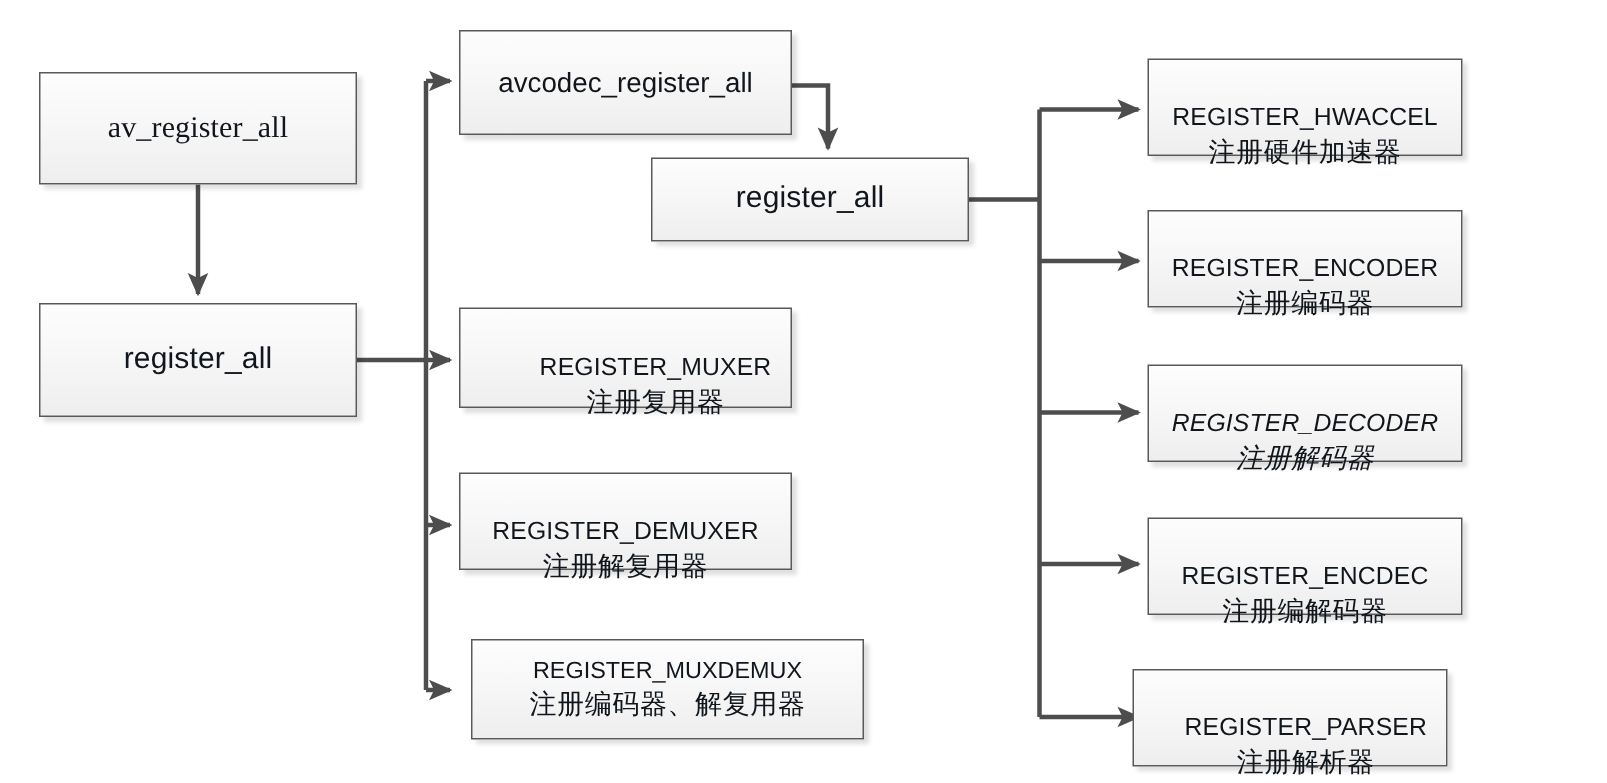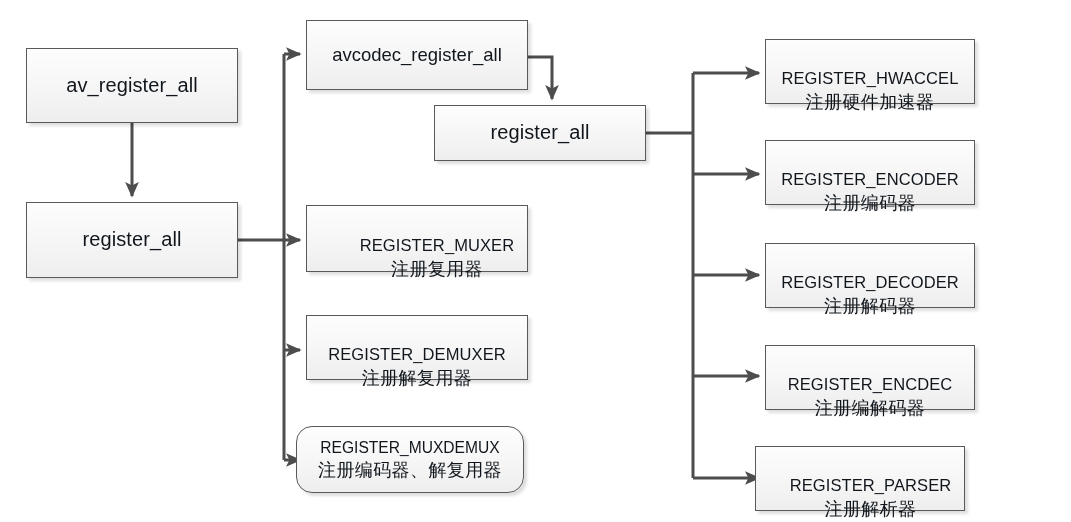--- a/index.html
+++ b/index.html
@@ -101,21 +101,21 @@
 
       <path d="M 693 73 L 759 73" marker-end="url(#arrow)"></path>
       <path d="M 693 174 L 759 174" marker-end="url(#arrow)"></path>
       <path d="M 693 275 L 759 275" marker-end="url(#arrow)"></path>
       <path d="M 693 376 L 759 376" marker-end="url(#arrow)"></path>
       <path d="M 693 478 L 759 478" marker-end="url(#arrow)"></path>
 
     </g>
   </svg>
 
-  <div class="node t-mono" style="left:26px; top:48px; width:212px; height:75px;">
+  <div class="node t-mono" style="left:26px; top:48px; width:212px; height:75px;font-family:Liberation Serif, serif;">
     <span class="ln">av_register_all</span>
   </div>
 
   <div class="node t-mono" style="left:26px; top:202px; width:212px; height:76px;">
     <span class="ln">register_all</span>
   </div>
 
   <div class="node t-code wrap" style="left:306px; top:20px; width:222px; height:70px; padding:2px 8px;">
     <span class="ln">avcodec_register_all</span>
   </div>
@@ -127,36 +127,36 @@
   <div class="node" style="left:306px; top:205px; width:222px; height:67px;padding-left:44px;">
     <span class="ln t-lat">REGISTER_MUXER</span>
     <span class="ln t-cjk">注册复用器</span>
   </div>
 
   <div class="node" style="left:306px; top:315px; width:222px; height:65px;">
     <span class="ln t-lat">REGISTER_DEMUXER</span>
     <span class="ln t-cjk">注册解复用器</span>
   </div>
 
-  <div class="node" style="left:296px; top:426px; width:228px; height:67px;border-radius:16px;">
+  <div class="node" style="left:314px; top:426px; width:262px; height:67px;">
     <span class="ln t-lat-sm">REGISTER_MUXDEMUX</span>
     <span class="ln t-cjk">注册编码器、解复用器</span>
   </div>
 
   <div class="node" style="left:765px; top:39px; width:210px; height:65px;">
     <span class="ln t-lat">REGISTER_HWACCEL</span>
     <span class="ln t-cjk">注册硬件加速器</span>
   </div>
 
   <div class="node" style="left:765px; top:140px; width:210px; height:65px;">
     <span class="ln t-lat">REGISTER_ENCODER</span>
     <span class="ln t-cjk">注册编码器</span>
   </div>
 
-  <div class="node" style="left:765px; top:243px; width:210px; height:65px;">
+  <div class="node" style="left:765px; top:243px; width:210px; height:65px;font-style:italic;">
     <span class="ln t-lat">REGISTER_DECODER</span>
     <span class="ln t-cjk">注册解码器</span>
   </div>
 
   <div class="node" style="left:765px; top:345px; width:210px; height:65px;">
     <span class="ln t-lat">REGISTER_ENCDEC</span>
     <span class="ln t-cjk">注册编解码器</span>
   </div>
 
   <div class="node" style="left:755px; top:446px; width:210px; height:65px;padding-left:25px;">

